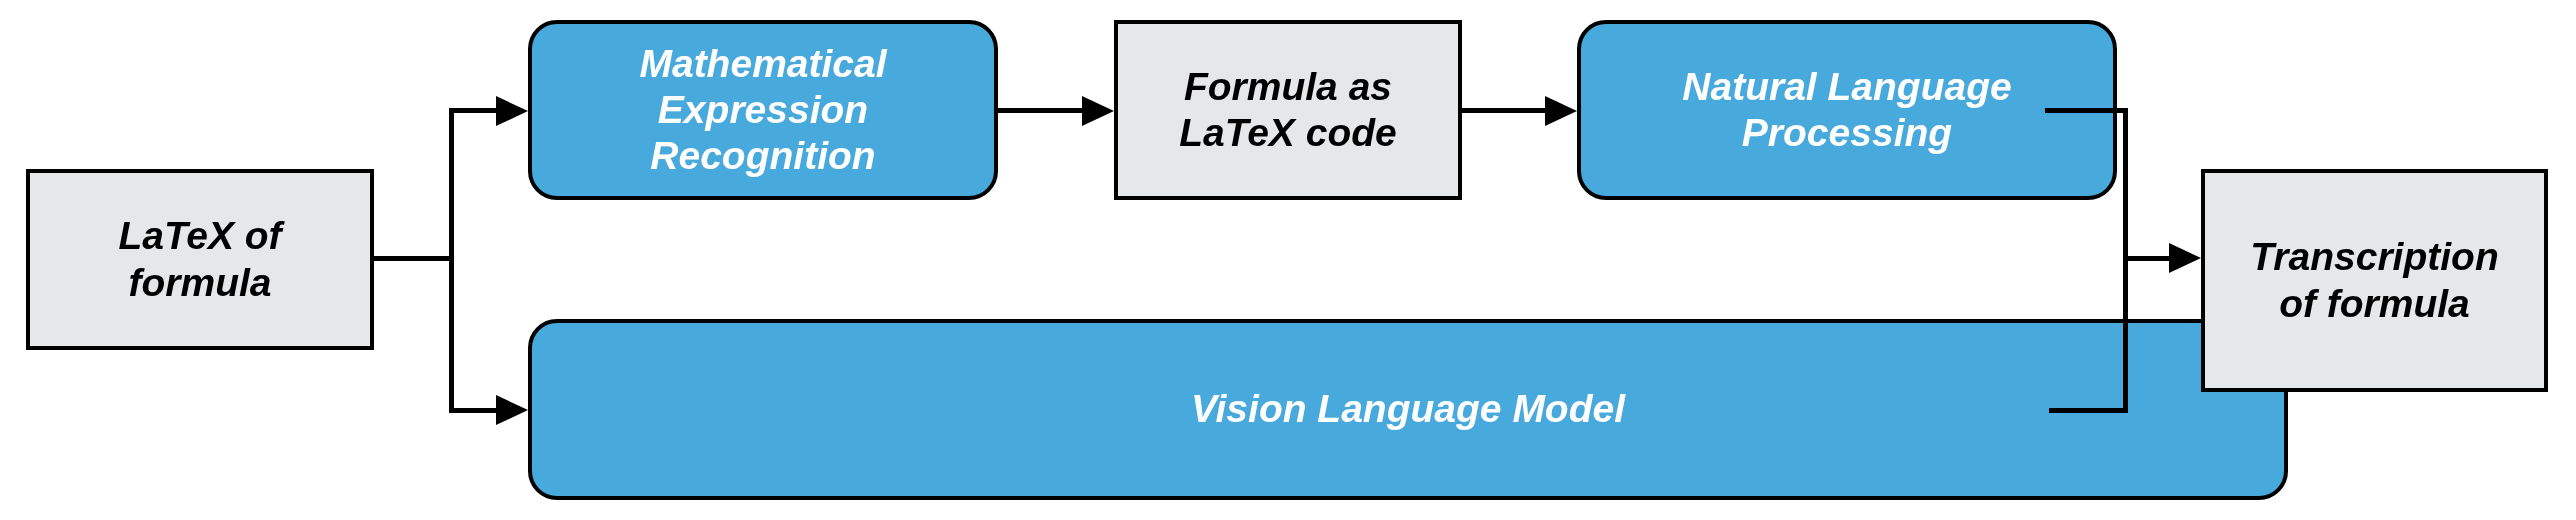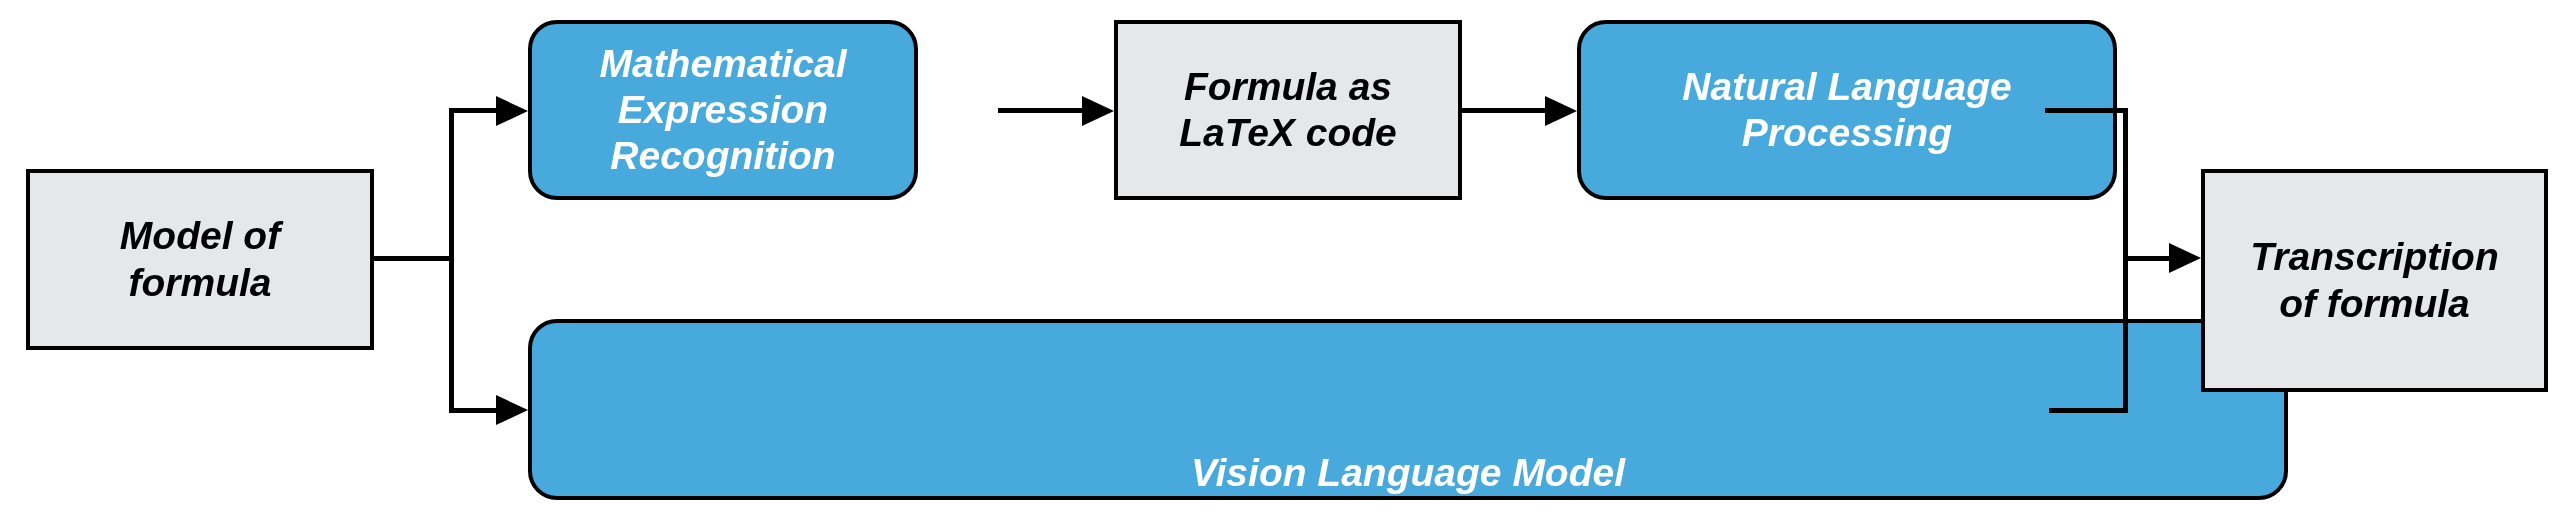--- a/index.html
+++ b/index.html
@@ -42,41 +42,41 @@
     border-bottom:15.3px solid transparent;
     border-left:32px solid var(--connector);
   }
 </style>
 </head>
 <body>
 
 <div class="canvas">
 
   <div class="node artifact" style="left:26px;top:169px;width:348px;height:181px;">
-    <span class="node-label">Model of
+    <span class="node-label">LaTeX of
 formula</span>
   </div>
 
-  <div class="node process" style="left:528px;top:20px;width:390px;height:180px;">
+  <div class="node process" style="left:528px;top:20px;width:470px;height:180px;">
     <span class="node-label">Mathematical
 Expression
 Recognition</span>
   </div>
 
   <div class="node artifact" style="left:1114px;top:20px;width:348px;height:180px;">
     <span class="node-label">Formula as
 LaTeX code</span>
   </div>
 
   <div class="node process" style="left:1577px;top:20px;width:540px;height:180px;">
     <span class="node-label">Natural Language
 Processing</span>
   </div>
 
-  <div class="node process" style="left:528px;top:319px;width:1760px;height:181px;align-items:flex-end;">
+  <div class="node process" style="left:528px;top:319px;width:1760px;height:181px;">
     <span class="node-label">Vision Language Model</span>
   </div>
 
   <div class="node artifact" style="left:2201px;top:169px;width:347px;height:223px;">
     <span class="node-label">Transcription
 of formula</span>
   </div>
 
   <div class="edge h" style="left:373px;top:256px;width:80px;"></div>
   <div class="edge v" style="left:449px;top:108px;height:305px;"></div>

